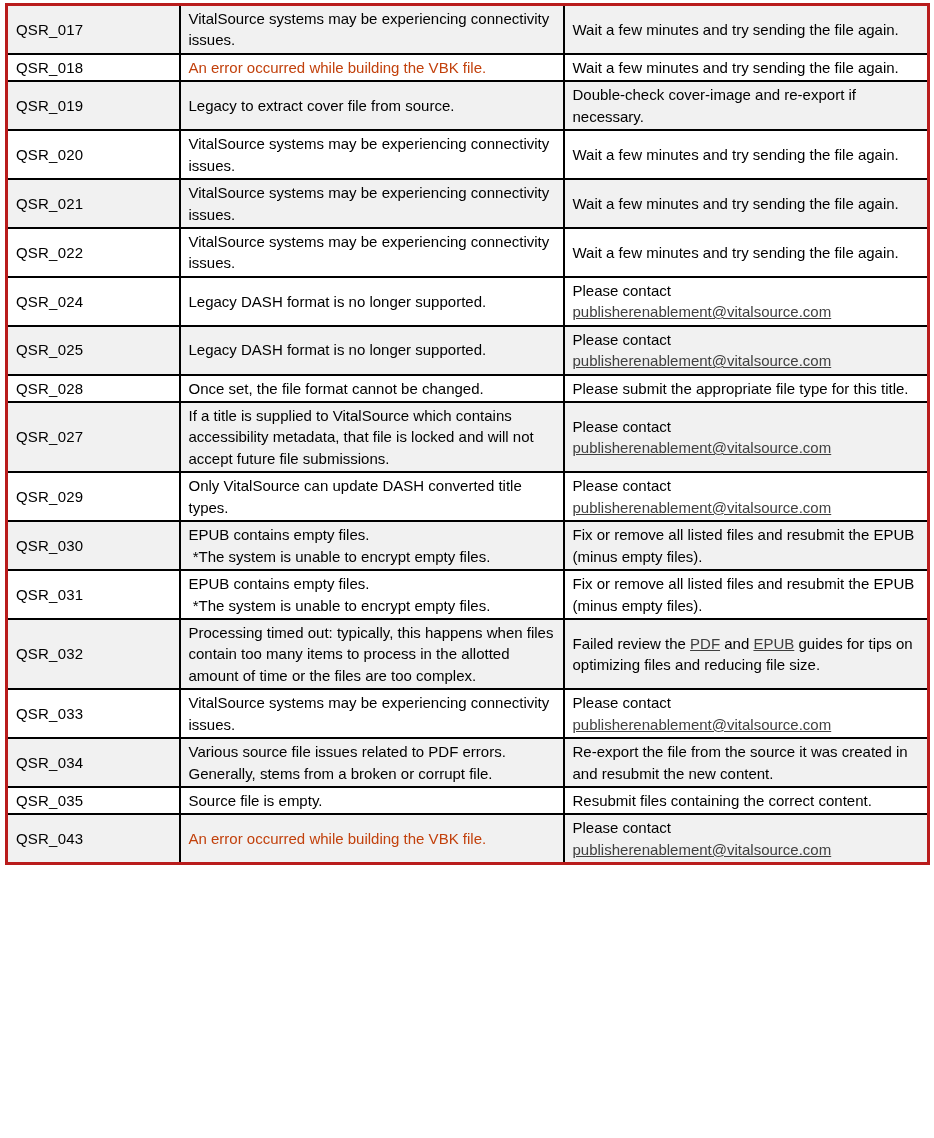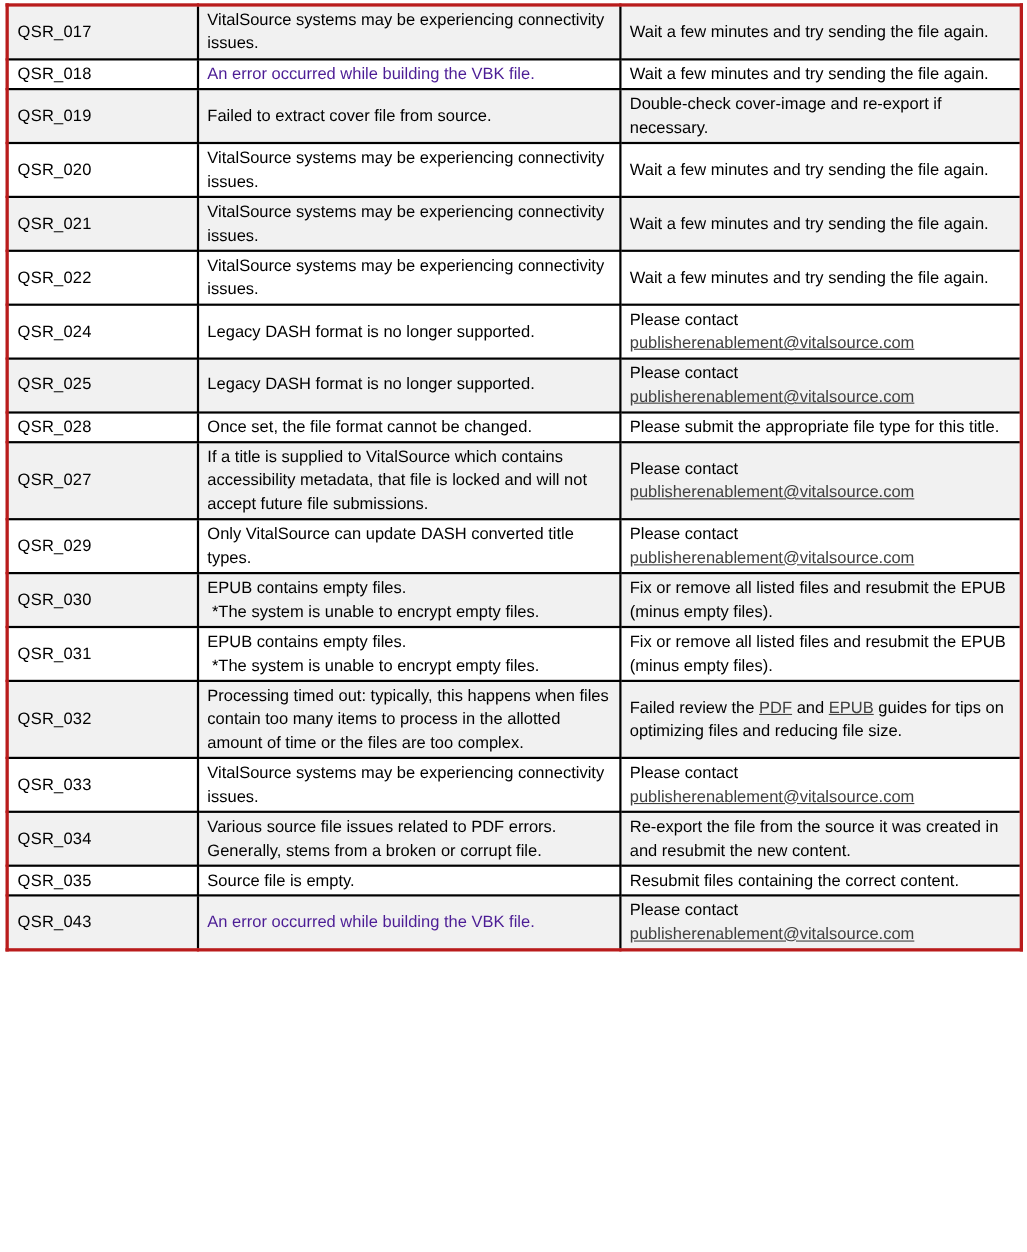--- a/index.html
+++ b/index.html
@@ -35,21 +35,21 @@
   }
   tr.shaded td {
     background: #f1f1f1;
   }
   td.code-cell {
     padding-left: 22px;
     white-space: nowrap;
     letter-spacing: 0.2px;
   }
   td.desc-cell.navy {
-    color: #4c1d95;
+    color: #c2410c;
   }
   a.link {
     color: #404040;
     text-decoration: underline;
     cursor: pointer;
   }
 </style>
 </head>
 <body>
 
@@ -66,21 +66,21 @@
     <td class="desc-cell">VitalSource systems may be experiencing connectivity issues.</td>
     <td class="res-cell"><span>Wait a few minutes and try sending the file again.</span></td>
   </tr>
         <tr>
     <td class="code-cell">QSR_018</td>
     <td class="desc-cell navy">An error occurred while building the VBK file.</td>
     <td class="res-cell"><span>Wait a few minutes and try sending the file again.</span></td>
   </tr>
         <tr class="shaded">
     <td class="code-cell">QSR_019</td>
-    <td class="desc-cell">Failed to extract cover file from source.</td>
+    <td class="desc-cell">Legacy to extract cover file from source.</td>
     <td class="res-cell"><span>Double-check cover-image and re-export if necessary.</span></td>
   </tr>
         <tr>
     <td class="code-cell">QSR_020</td>
     <td class="desc-cell">VitalSource systems may be experiencing connectivity issues.</td>
     <td class="res-cell"><span>Wait a few minutes and try sending the file again.</span></td>
   </tr>
         <tr class="shaded">
     <td class="code-cell">QSR_021</td>
     <td class="desc-cell">VitalSource systems may be experiencing connectivity issues.</td>

